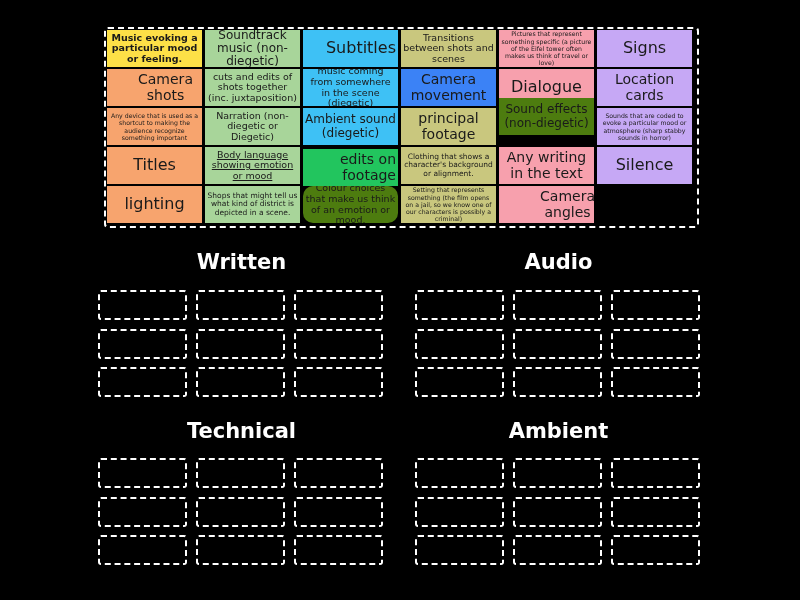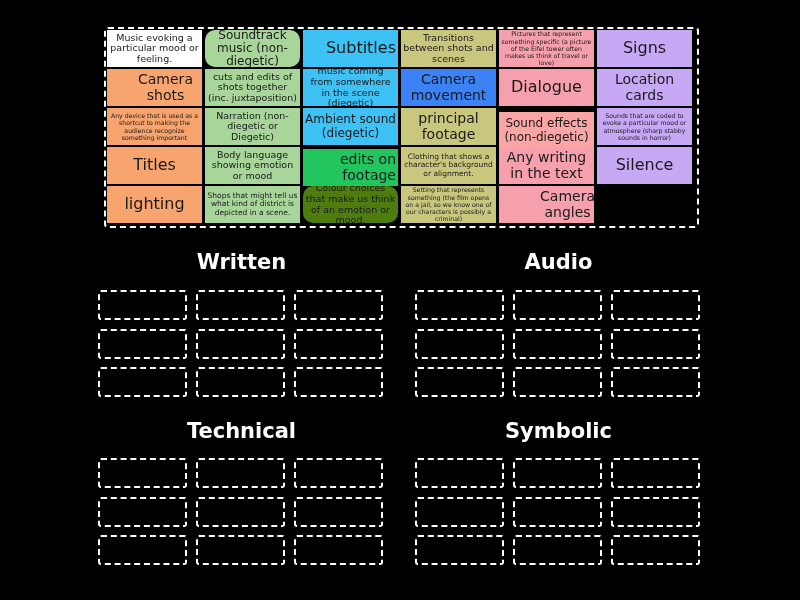--- a/index.html
+++ b/index.html
@@ -30,24 +30,24 @@
   .slot {
     position: absolute; width: 89px; height: 30px; box-sizing: border-box;
     border: 2px dashed #fff; border-radius: 3px;
   }
 </style>
 </head>
 <body>
 
 <div class="pool"></div>
 <div id="cards">
-    <div class="card sz-s" style="left: 107px; top: 30px; background: #ffffff;">
+    <div class="card sz-s" style="left: 107px; top: 30px; background: #fde047; font-weight: bold;">
       <span>Music evoking a particular mood or feeling.</span>
     </div>
-    <div class="card sz-m" style="left: 205px; top: 30px; background: rgb(168, 213, 154); border-radius: 10px;">
+    <div class="card sz-m" style="left: 205px; top: 30px; background: rgb(168, 213, 154);">
       <span>Soundtrack music (non-diegetic)</span>
     </div>
     <div class="card sz-xl" style="left: 303px; top: 30px; background: rgb(62, 193, 245); justify-content: flex-end;">
       <span>Subtitles</span>
     </div>
     <div class="card sz-s" style="left: 401px; top: 30px; background: rgb(201, 199, 126);">
       <span>Transitions between shots and scenes</span>
     </div>
     <div class="card sz-xxs" style="left: 499px; top: 30px; background: rgb(247, 160, 173);">
       <span>Pictures that represent something specific (a picture of the Eifel tower often makes us think of travel or love)</span>
@@ -78,30 +78,30 @@
     </div>
     <div class="card sz-s" style="left: 205px; top: 108px; background: rgb(168, 213, 154);">
       <span>Narration (non-diegetic or Diegetic)</span>
     </div>
     <div class="card sz-m" style="left: 303px; top: 108px; background: rgb(62, 193, 245);">
       <span>Ambient sound (diegetic)</span>
     </div>
     <div class="card sz-l" style="left: 401px; top: 108px; background: rgb(201, 199, 126); text-align: center;">
       <span>principal footage</span>
     </div>
-    <div class="card sz-m" style="left: 499px; top: 112px; background: #fca5a5;">
+    <div class="card sz-m" style="left: 499px; top: 98px; background: #4d7c0f;">
       <span>Sound effects (non-diegetic)</span>
     </div>
     <div class="card sz-xxs" style="left: 597px; top: 108px; background: rgb(198, 168, 245);">
       <span>Sounds that are coded to evoke a particular mood or atmosphere (sharp stabby sounds in horror)</span>
     </div>
     <div class="card sz-xl" style="left: 107px; top: 147px; background: rgb(247, 164, 110);">
       <span>Titles</span>
     </div>
-    <div class="card sz-s" style="left: 205px; top: 147px; background: rgb(168, 213, 154);">
+    <div class="card sz-s" style="left: 205px; top: 147px; background: rgb(168, 213, 154); text-decoration: underline;">
       <span>Body language showing emotion or mood</span>
     </div>
     <div class="card sz-l" style="left: 303px; top: 149px; background: #22c55e; text-align: right;">
       <span>edits on footage</span>
     </div>
     <div class="card sz-xs" style="left: 401px; top: 147px; background: rgb(201, 199, 126);">
       <span>Clothing that shows a character's background or alignment.</span>
     </div>
     <div class="card sz-l" style="left: 499px; top: 147px; background: rgb(247, 160, 173);">
       <span>Any writing in the text</span>
@@ -149,21 +149,21 @@
     <div class="group-title" style="left: 98px; top: 419px;">Technical</div>
     <div class="slot" style="left: 98px; top: 458px;"></div>
     <div class="slot" style="left: 196px; top: 458px;"></div>
     <div class="slot" style="left: 294px; top: 458px;"></div>
     <div class="slot" style="left: 98px; top: 496.5px;"></div>
     <div class="slot" style="left: 196px; top: 496.5px;"></div>
     <div class="slot" style="left: 294px; top: 496.5px;"></div>
     <div class="slot" style="left: 98px; top: 535px;"></div>
     <div class="slot" style="left: 196px; top: 535px;"></div>
     <div class="slot" style="left: 294px; top: 535px;"></div>
-    <div class="group-title" style="left: 415px; top: 419px;">Symbolic</div>
+    <div class="group-title" style="left: 415px; top: 419px;">Ambient</div>
     <div class="slot" style="left: 415px; top: 458px;"></div>
     <div class="slot" style="left: 513px; top: 458px;"></div>
     <div class="slot" style="left: 611px; top: 458px;"></div>
     <div class="slot" style="left: 415px; top: 496.5px;"></div>
     <div class="slot" style="left: 513px; top: 496.5px;"></div>
     <div class="slot" style="left: 611px; top: 496.5px;"></div>
     <div class="slot" style="left: 415px; top: 535px;"></div>
     <div class="slot" style="left: 513px; top: 535px;"></div>
     <div class="slot" style="left: 611px; top: 535px;"></div>
   </div>

